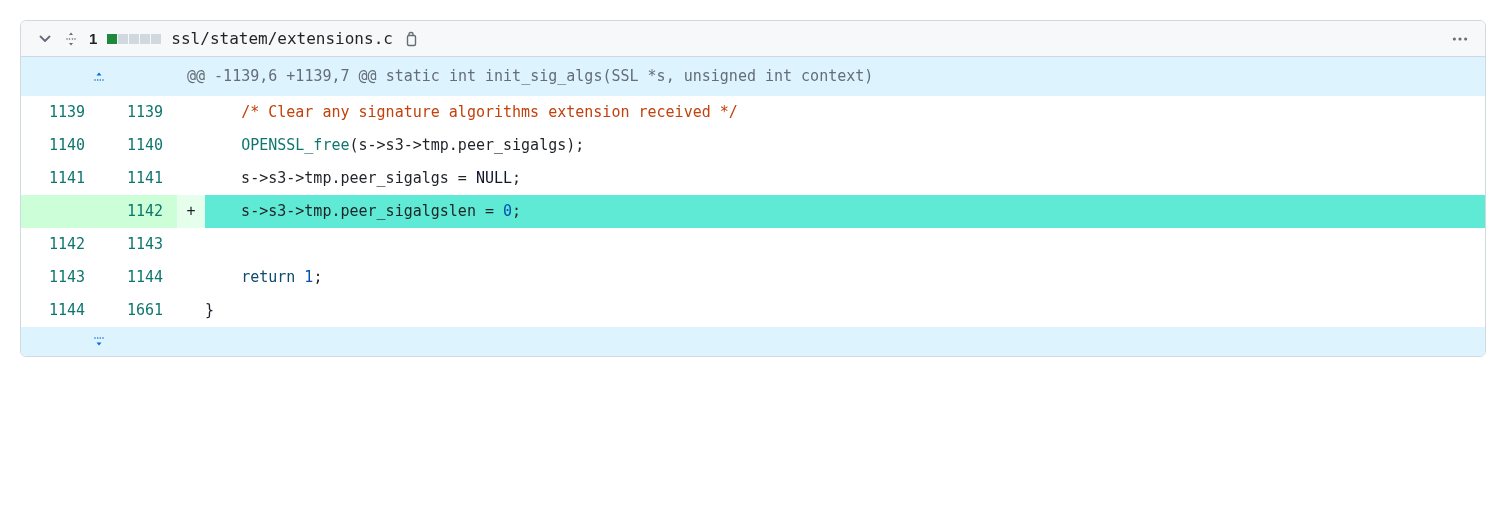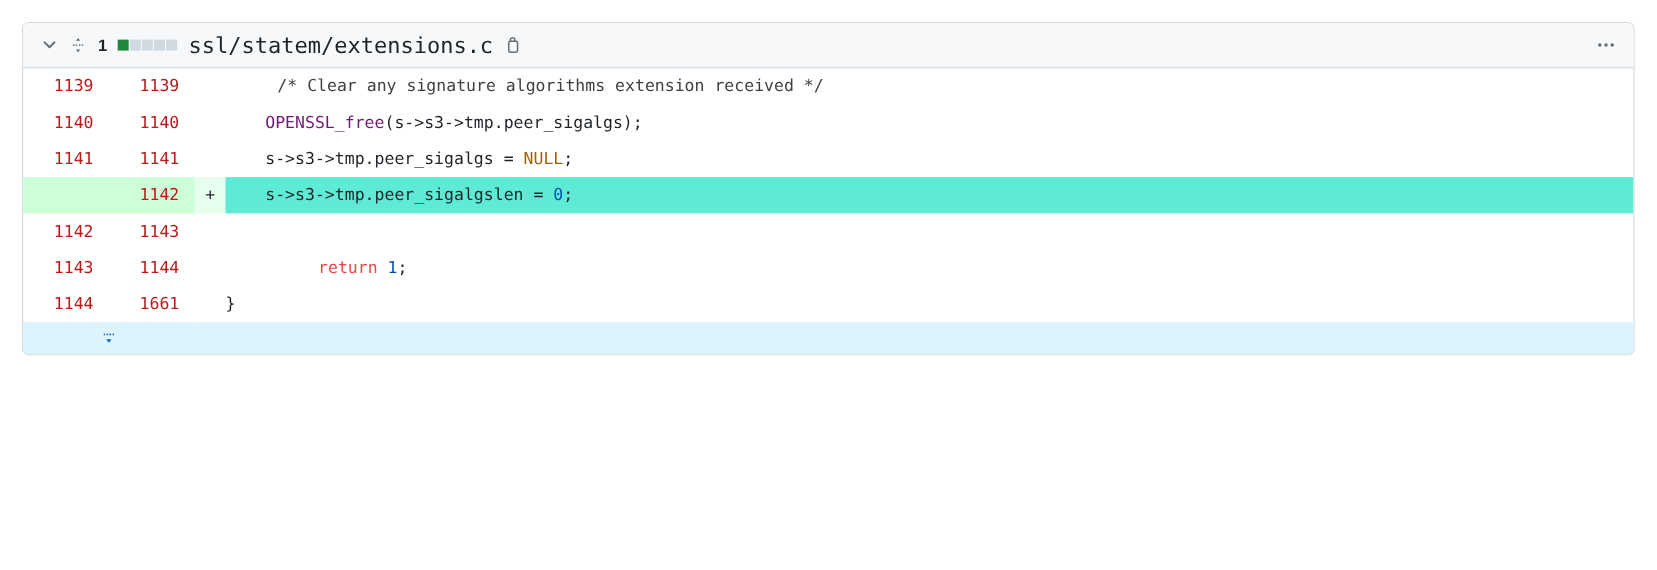--- a/index.html
+++ b/index.html
@@ -46,21 +46,21 @@
     gap: 1px;
   }
   .diffstat-block {
     width: 10px;
     height: 10px;
   }
   .block-add { background: #1f883d; }
   .block-neutral { background: #d1d9e0; }
   .file-path {
     font-family: ui-monospace, SFMono-Regular, "SF Mono", Menlo, Consolas, monospace;
-    font-size: 20px;
+    font-size: 16px;
     color: #1f2328;
   }
   .copy-icon {
     display: inline-flex;
     color: #656d76;
     cursor: pointer;
   }
   .header-spacer { flex: 1; }
   .kebab-icon {
     display: inline-flex;
@@ -85,21 +85,21 @@
   .hunk-text {
     color: #656d76;
     padding: 6px 10px;
     white-space: pre;
   }
   .line-nums {
     width: 156px;
     min-width: 156px;
     padding: 0;
     text-align: right;
-    color: #b91c1c;
+    color: #0f766e;
     user-select: none;
     vertical-align: top;
   }
   .num-pair {
     display: flex;
   }
   .num-old, .num-new {
     flex: 1;
     padding: 3px 14px 3px 4px;
     text-align: right;
@@ -122,25 +122,25 @@
   .row-add td { background: #5eead4; }
   .row-add .line-nums { background: #ccffd8; }
   .row-add .marker { background: #e6ffec; }
   .expand-bottom td { background: #ddf4ff; }
   .expand-bottom .line-nums {
     text-align: center;
     color: #0969da;
     cursor: pointer;
     padding: 6px 0;
   }
-  .t-fn { color: #701a75; }
-  .t-kw { color: #ef4444; margin-left: 48px; }
-  .t-const { color: #a16207; }
+  .t-fn { color: #0f766e; }
+  .t-kw { color: #0c4a6e; }
+  .t-const { color: #0f172a; }
   .t-num { color: #0550ae; }
-  .t-comment { color: #404040; margin-left: 11px; }
+  .t-comment { color: #c2410c; }
   svg { display: block; }
 </style>
 </head>
 <body>
 
 <div class="diff-container">
 
   <div class="file-header">
     <span class="chevron-icon">
       <svg width="16" height="16" viewBox="0 0 16 16" fill="currentColor">
@@ -181,20 +181,32 @@
     </span>
   </div>
 
   <table class="diff-table">
     <colgroup>
         <col style="width:156px">
         <col style="width:28px">
         <col>
       </colgroup>
     <tbody id="diff-body">
+      <tr class="hunk-row">
+        <td class="line-nums">
+          <svg width="16" height="16" viewBox="0 0 16 16" fill="currentColor" style="margin:6px auto;">
+            <path d="M8 3.5l-2.5 3h5L8 3.5z"></path>
+            <circle cx="4" cy="11" r="0.8"></circle>
+              <circle cx="6.7" cy="11" r="0.8"></circle>
+              <circle cx="9.3" cy="11" r="0.8"></circle>
+              <circle cx="12" cy="11" r="0.8"></circle>
+          </svg>
+        </td>
+        <td class="hunk-text" colspan="2">@@ -1139,6 +1139,7 @@ static int init_sig_algs(SSL *s, unsigned int context)</td>
+      </tr>
     <tr>
           <td class="line-nums">
             <div class="num-pair">
               <div class="num-old">1139</div>
               <div class="num-new">1139</div>
             </div>
           </td>
           <td class="marker"> </td>
           <td class="code-cell"><span>    </span><span class="t-comment">/* Clear any signature algorithms extension received */</span></td>
         </tr>

